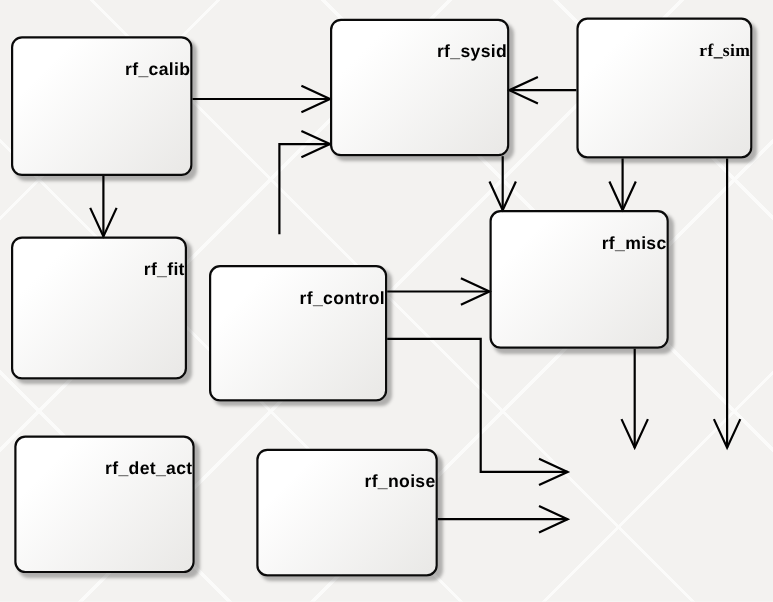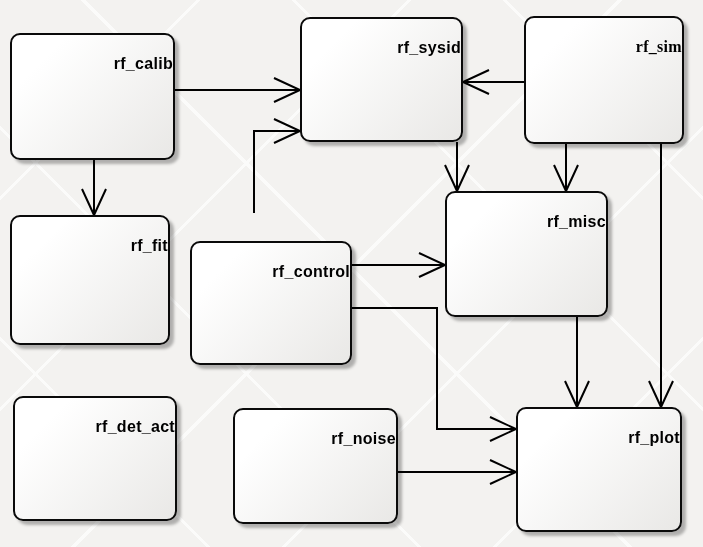--- a/index.html
+++ b/index.html
@@ -119,16 +119,13 @@
     </div>
     <div class="node" style="left: 445px; top: 191px; width: 163px; height: 126px; padding-left: 19px;">
       <span class="node-label">rf_misc</span>
     </div>
     <div class="node" style="left: 13px; top: 396px; width: 164px; height: 125px;">
       <span class="node-label">rf_det_act</span>
     </div>
     <div class="node" style="left: 233px; top: 408px; width: 165px; height: 116px;">
       <span class="node-label">rf_noise</span>
     </div>
-    <div class="node" style="left: 516px; top: 407px; width: 166px; height: 125px;">
-      <span class="node-label">rf_plot</span>
-    </div>
   </div>
 
 </body></html>

